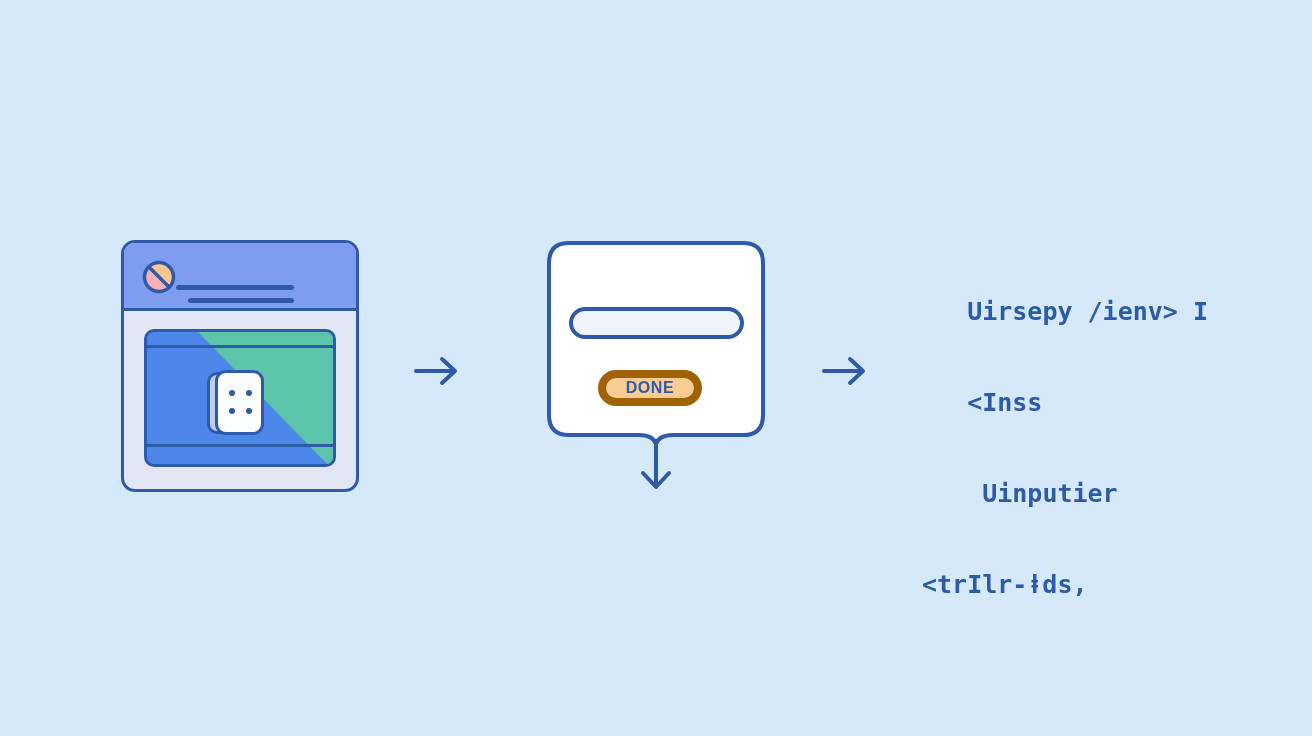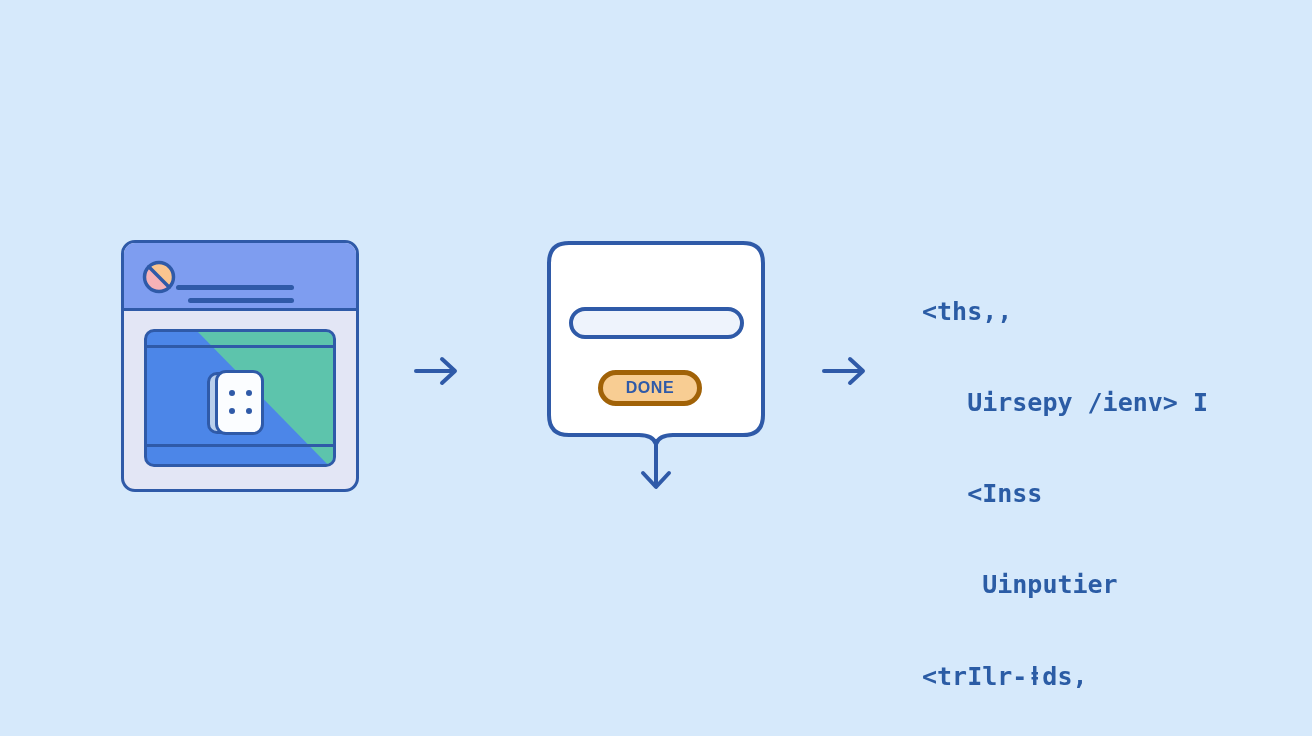--- a/index.html
+++ b/index.html
@@ -176,21 +176,21 @@
     border-radius: 17px;
     background: #eef3fc;
     box-sizing: border-box;
   }
   .dlg-done {
     position: absolute;
     left: 51px;
     top: 129px;
     width: 104px;
     height: 36px;
-    border: 5px solid #a16207;
+    border: 8px solid #a16207;
     border-radius: 18px;
     background: #f8cd93;
     box-sizing: border-box;
     display: flex;
     align-items: center;
     justify-content: center;
     font-family: "Liberation Sans", sans-serif;
     font-weight: bold;
     font-size: 16px;
     letter-spacing: 0.6px;
@@ -292,21 +292,20 @@
   </div>
 
   <div class="flow-arrow" id="arrow-2">
     <svg width="48" height="36" viewBox="0 0 48 36">
       <line x1="2" y1="18" x2="40" y2="18" stroke="#2f5aa8" stroke-width="4" stroke-linecap="round"></line>
       <polyline points="28,6 41,18 28,30" fill="none" stroke="#2f5aa8" stroke-width="4" stroke-linecap="round" stroke-linejoin="round"></polyline>
     </svg>
   </div>
 
   <div id="code-block">
-    <span class="code-line">&lt;ths,,</span>
     <span class="code-line">   Uirsepy /ienv&gt; I</span>
     <span class="code-line">   &lt;Inss</span>
     <span class="code-line">    Uinputier</span>
     <span class="code-line">&lt;trIlr-ⱡds,</span>
     
     
     
     
   </div>
 

